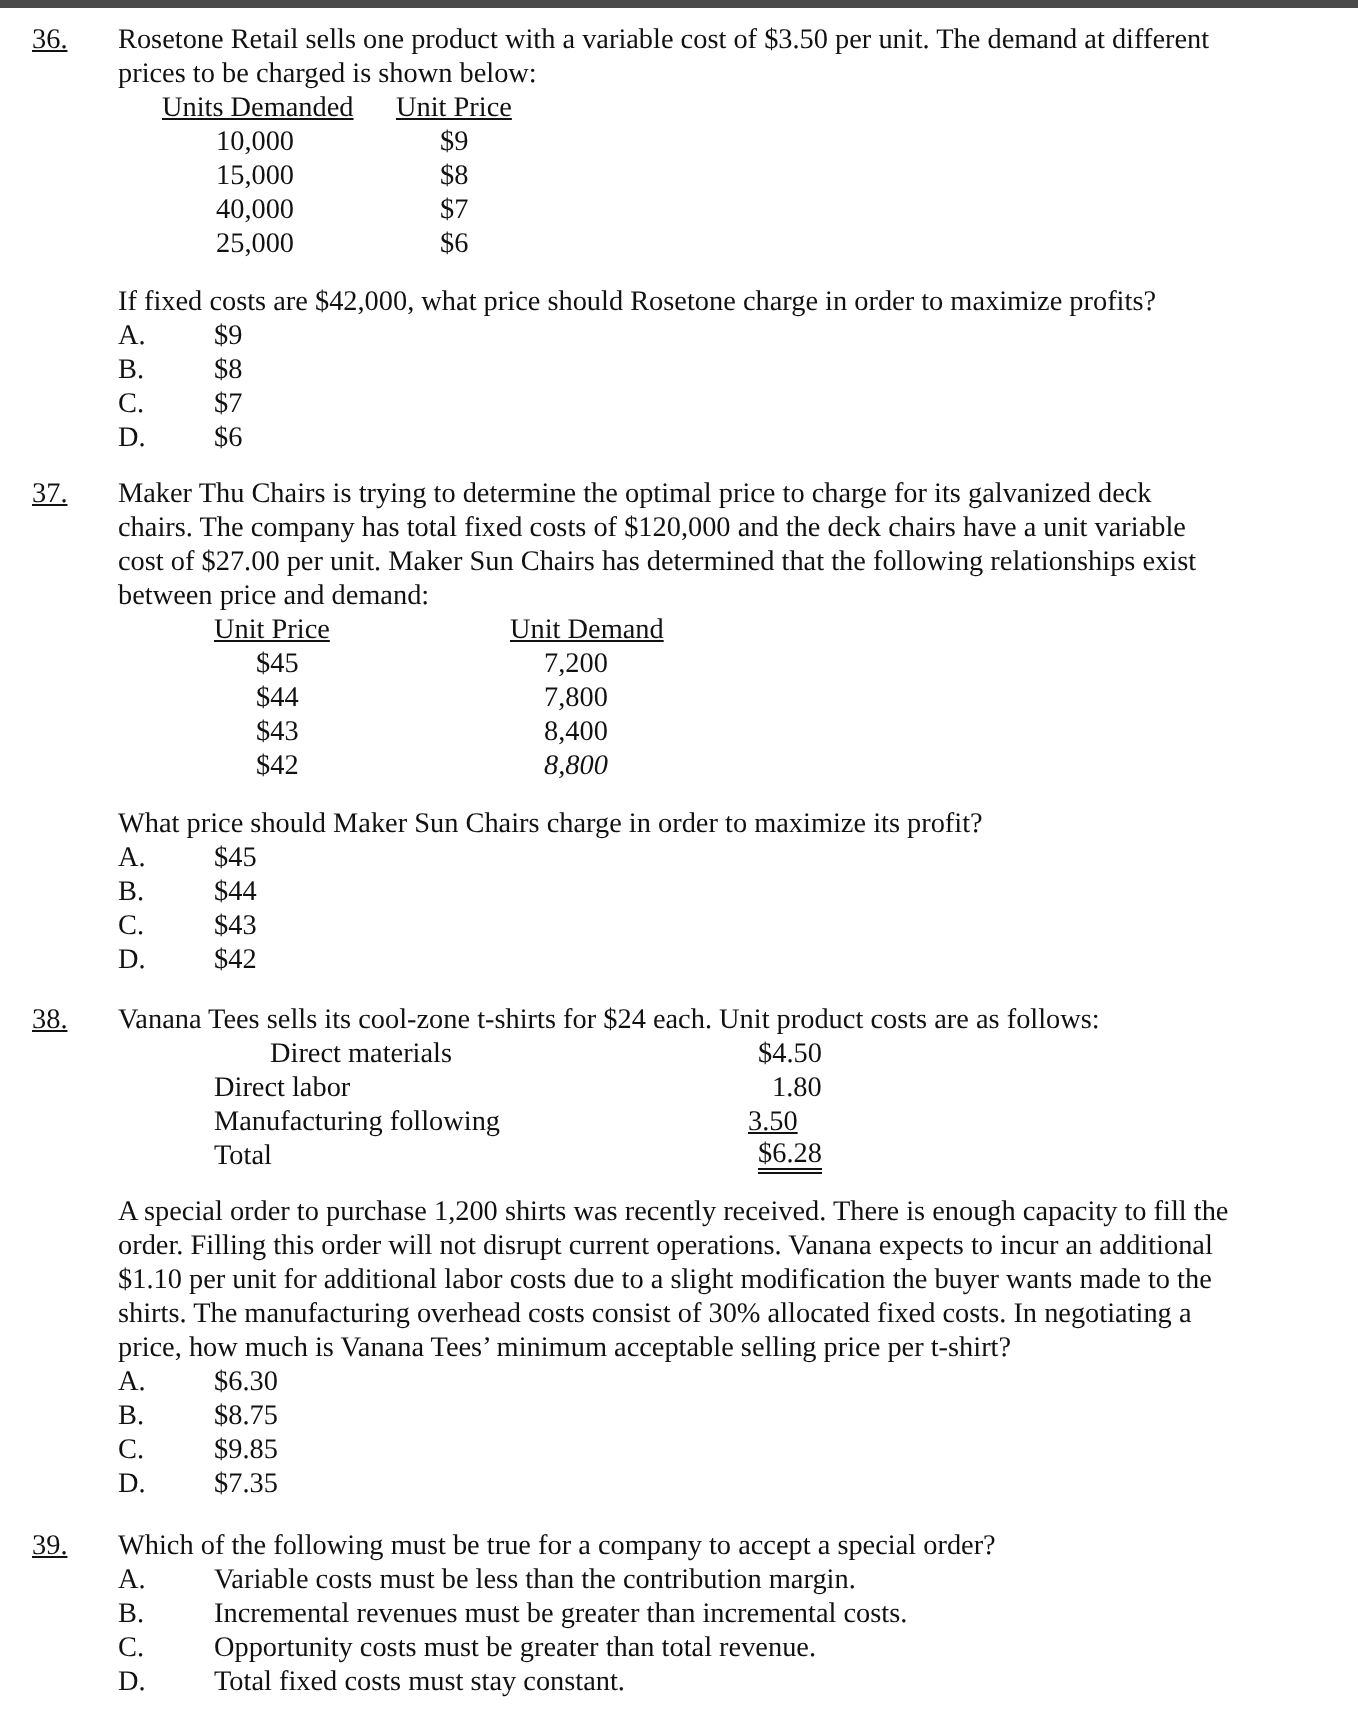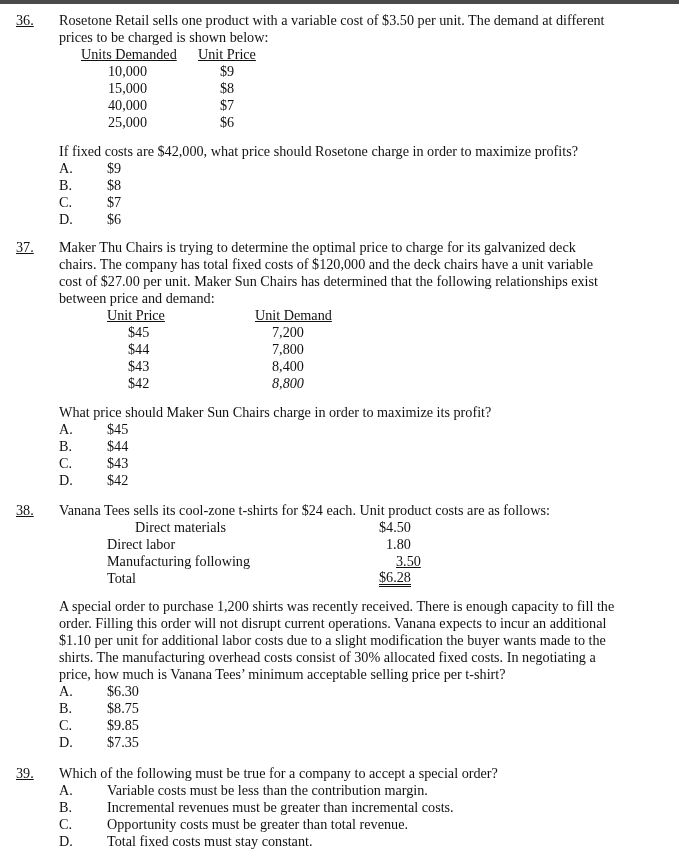--- a/index.html
+++ b/index.html
@@ -124,21 +124,21 @@
     <div class="tbl">
       <span style="left:48px;margin-left:28px;">Direct materials</span>
       <span style="left:320px;">$4.50</span>
     </div>
     <div class="tbl">
       <span style="left:48px;">Direct labor</span>
       <span style="left:327px;text-align:center;">1.80</span>
     </div>
     <div class="tbl">
       <span style="left:48px;">Manufacturing following</span>
-      <span class="ul" style="left:332px;padding-left:5px;">3.50</span>
+      <span class="ul" style="left:310px;padding-left:5px;">3.50</span>
     </div>
     <div class="tbl">
       <span style="left:48px;">Total</span>
       <span class="dul" style="left:320px;">$6.28</span>
     </div>
     <div style="height:11px;"></div>
     <div class="line">A special order to purchase 1,200 shirts was recently received. There is enough capacity to fill the</div>
     <div class="line">order. Filling this order will not disrupt current operations. Vanana expects to incur an additional</div>
     <div class="line">$1.10 per unit for additional labor costs due to a slight modification the buyer wants made to the</div>
     <div class="line">shirts. The manufacturing overhead costs consist of 30% allocated fixed costs. In negotiating a</div>

